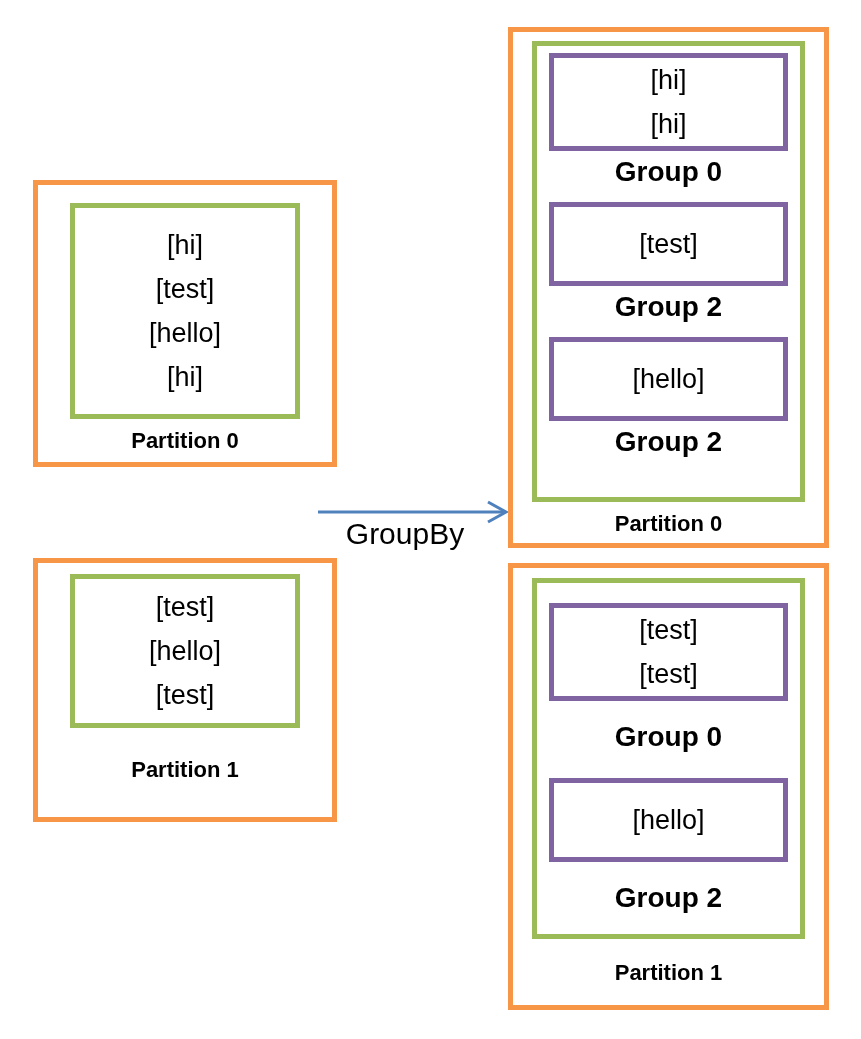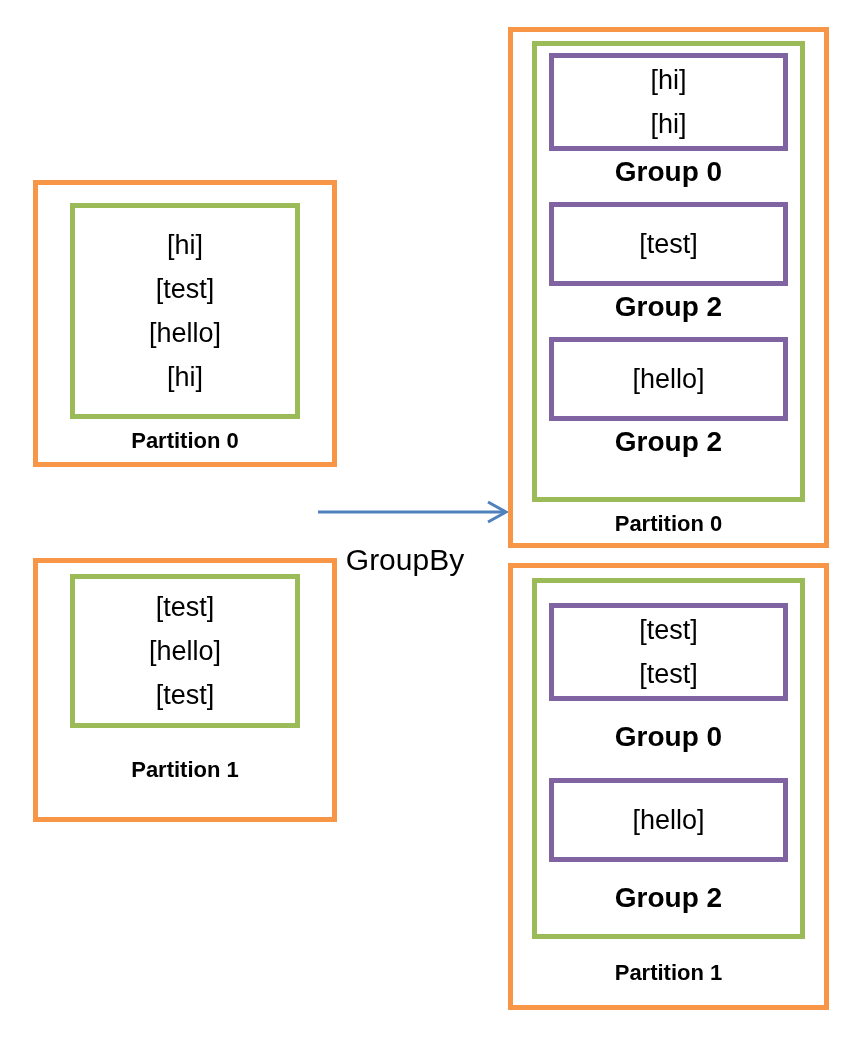--- a/index.html
+++ b/index.html
@@ -102,21 +102,20 @@
   }
   .groupby-label {
     position: absolute;
     left: 320px;
     top: 517px;
     width: 170px;
     text-align: center;
     font-size: 30px;
     line-height: 34px;
     white-space: nowrap;
-    margin-top: 26px;
   }
 </style>
 </head>
 <body>
 
 <div class="canvas">
 
   <div class="partition" id="input-p0">
     <div class="items-box">
       <div class="item">[hi]</div>

